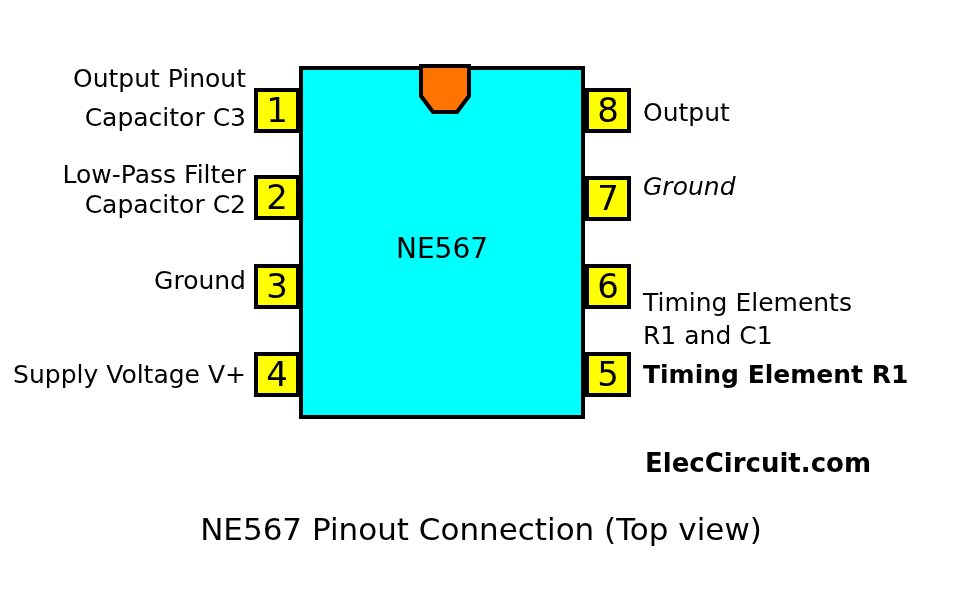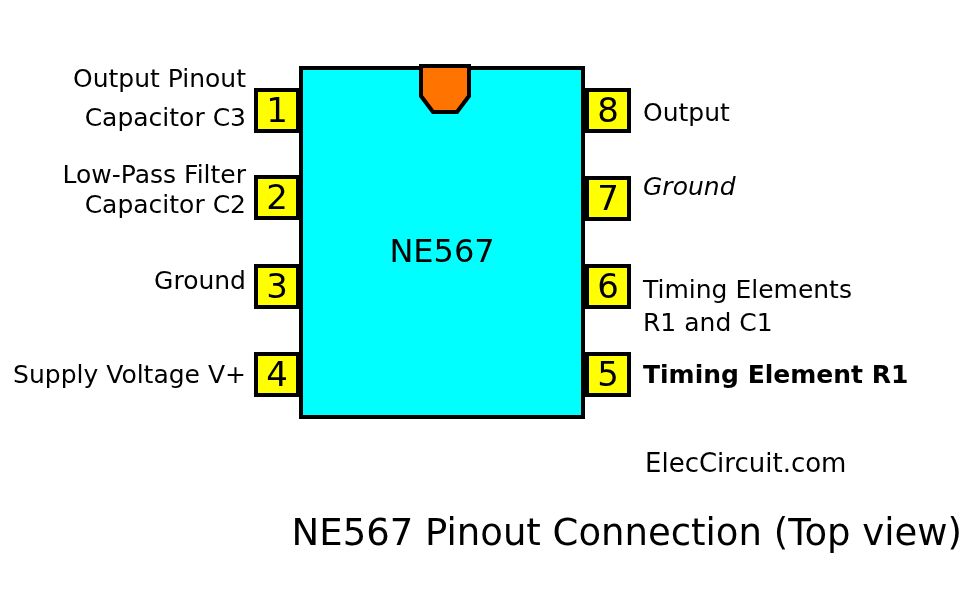--- a/index.html
+++ b/index.html
@@ -25,21 +25,21 @@
     height: 345px;
     background: #00ffff;
     border: 4px solid #000;
   }
   .ic-name {
     position: absolute;
     left: 299px;
     top: 232px;
     width: 286px;
     text-align: center;
-    font-size: 32px;
+    font-size: 28px;
     color: #000;
   }
   .notch-svg {
     position: absolute;
     left: 417px;
     top: 64px;
     width: 56px;
     height: 54px;
   }
   
@@ -71,37 +71,38 @@
     color: #000;
   }
   .plabel.left  { right: 716px; text-align: right; }
   .plabel.right { left: 643px; text-align: left; }
   .ll1 { top: 59px;  line-height: 39px; }
   .ll2 { top: 160px; }
   .ll3 { top: 266px; }
   .ll4 { top: 360px; }
   .lr8 { top: 98px; }
   .lr7 { top: 172px; font-style: italic; }
-  .lr6 { top: 273px; line-height: 33px; }
+  .lr6 { top: 286px; line-height: 33px; }
   .lr5 { top: 360px; font-weight: bold; }
   
   .watermark {
     position: absolute;
     left: 645px;
     top: 448px;
     font-size: 26px;
     color: #000;
+    font-weight: bold;
   }
   .title {
     position: absolute;
     left: 0;
     right: 0;
     top: 511px;
-    text-align: right;
-    font-size: 37px;
+    text-align: center;
+    font-size: 31px;
     color: #000;
   }
 </style>
 </head>
 <body>
 
 <div class="stage">
 
   <div class="ic-body"></div>
 

